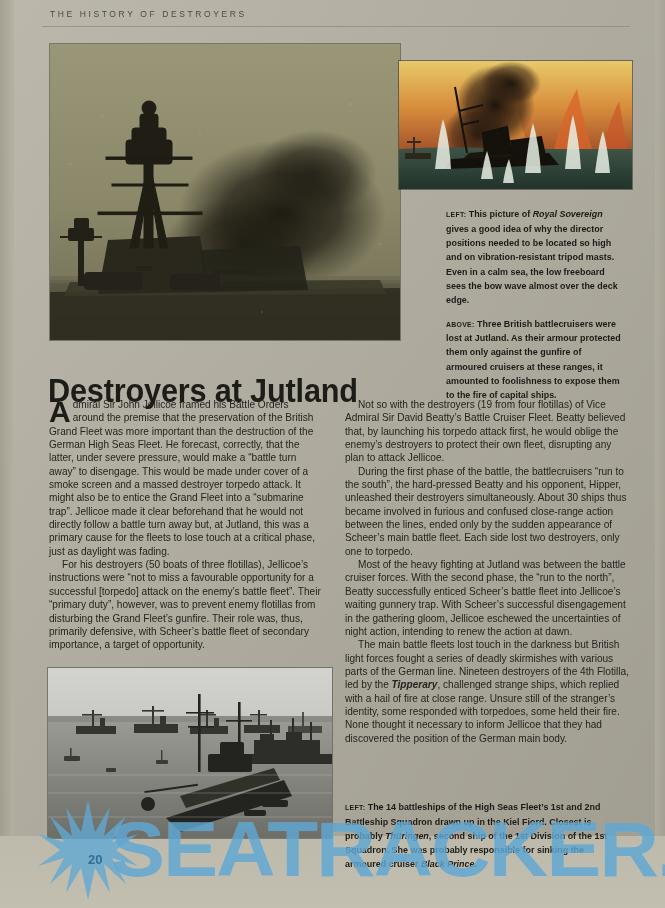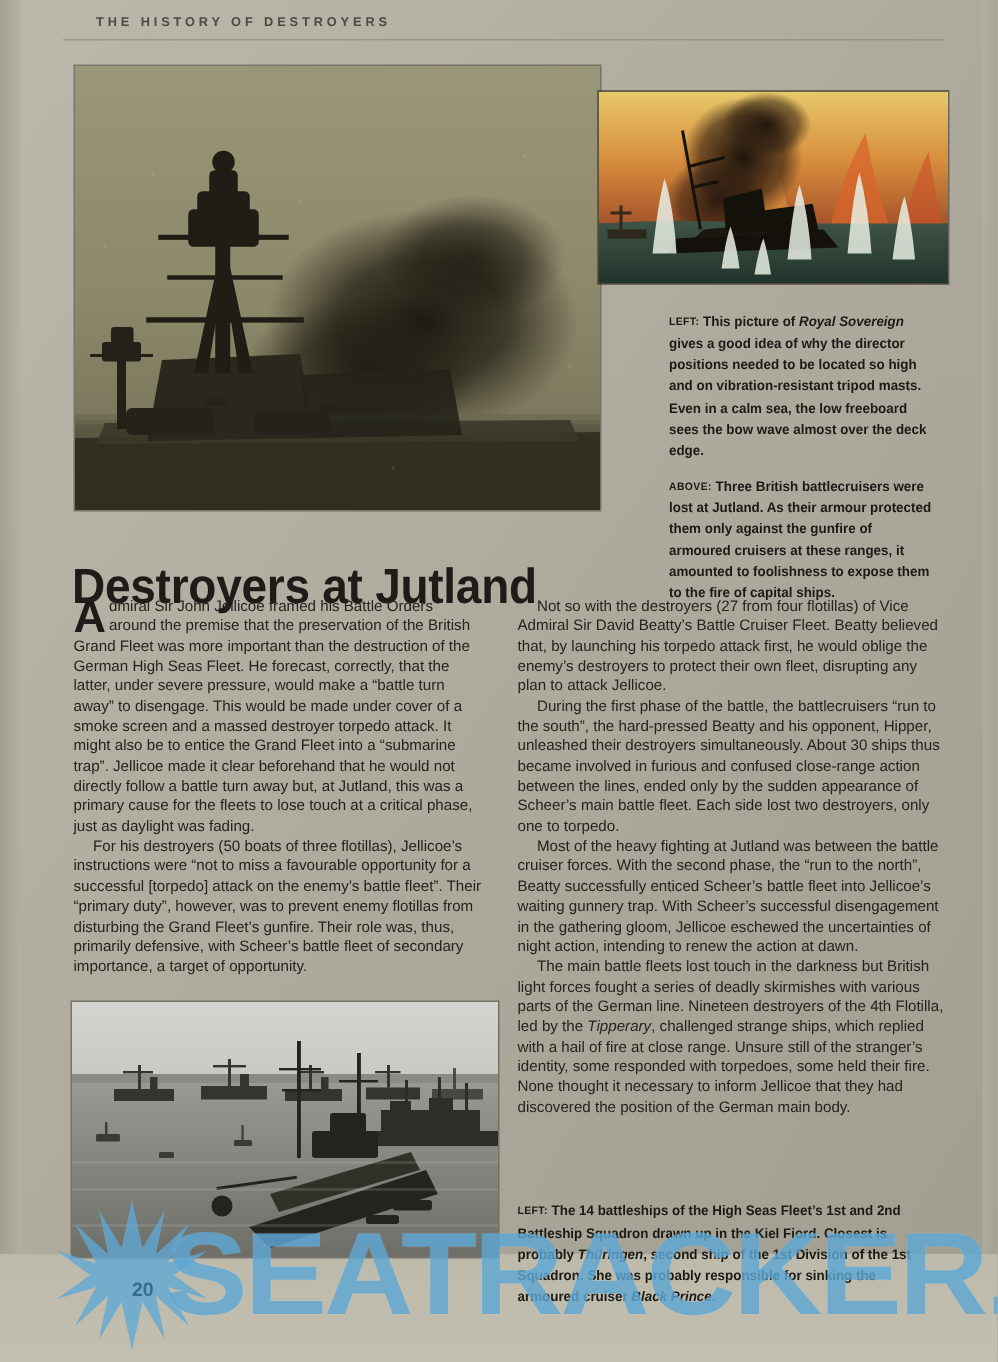--- a/index.html
+++ b/index.html
@@ -27,23 +27,23 @@
     background:linear-gradient(270deg,#a5a295,#b4b1a3);
     opacity:.7;
   }
   .bottom-band{
     position:absolute;left:0;bottom:0;width:665px;height:72px;
     background:linear-gradient(#bdbaac,#c2bfb1);
   }
 
   
   .runhead{
-    position:absolute;left:64px;top:9px;
+    position:absolute;left:50px;top:9px;
     font-size:8.5px;letter-spacing:2.6px;color:#4b4a44;
-    font-weight:700;
+    font-weight:400;
   }
   .runhead-rule{
     position:absolute;left:42px;top:26px;width:588px;height:1px;
     background:#8e8b80;opacity:.75;
   }
 
   
   .photo-main{
     position:absolute;left:50px;top:44px;width:350px;height:296px;
     background:
@@ -84,21 +84,21 @@
   .col{
     position:absolute;
     font-size:10.1px;line-height:13.35px;
     color:#24231f;
     text-align:left;
   }
   .col-left{left:49px;top:398px;width:272px;}
   .col-right{left:345px;top:398px;width:285px;}
   .col p{margin:0;}
   .col p.ind{text-indent:13px;}
-  .col i{font-style:italic;}
+  .col i{font-style:italic;font-weight:bold;}
 
   .dropcap{
     float:left;
     font-size:30px;line-height:25px;
     font-weight:bold;
     color:#1d1c18;
     margin:1px 2px 0 0;
     font-family:"Liberation Sans",sans-serif;
   }
 
@@ -378,21 +378,21 @@
 </div>
 
 <h1 class="headline">Destroyers at Jutland</h1>
 
 <div class="col col-left">
   <p><span class="dropcap">A</span><span>dmiral Sir John Jellicoe framed his Battle Orders around the premise that the preservation of the British Grand Fleet was more important than the destruction of the German High Seas Fleet. He forecast, correctly, that the latter, under severe pressure, would make a “battle turn away” to disengage. This would be made under cover of a smoke screen and a massed destroyer torpedo attack. It might also be to entice the Grand Fleet into a “submarine trap”. Jellicoe made it clear beforehand that he would not directly follow a battle turn away but, at Jutland, this was a primary cause for the fleets to lose touch at a critical phase, just as daylight was fading.</span></p>
   <p class="ind">For his destroyers (50 boats of three flotillas), Jellicoe’s instructions were “not to miss a favourable opportunity for a successful [torpedo] attack on the enemy’s battle fleet”. Their “primary duty”, however, was to prevent enemy flotillas from disturbing the Grand Fleet’s gunfire. Their role was, thus, primarily defensive, with Scheer’s battle fleet of secondary importance, a target of opportunity.</p>
 </div>
 
 <div class="col col-right">
-  <p class="ind">Not so with the destroyers (27 from four flotillas) of Vice Admiral Sir David Beatty’s Battle Cruiser Fleet. Beatty believed that, by launching his torpedo attack first, he would oblige the enemy’s destroyers to protect their own fleet, disrupting any plan to attack Jellicoe.</p>
+  <p class="ind">Not so with the destroyers (19 from four flotillas) of Vice Admiral Sir David Beatty’s Battle Cruiser Fleet. Beatty believed that, by launching his torpedo attack first, he would oblige the enemy’s destroyers to protect their own fleet, disrupting any plan to attack Jellicoe.</p>
   <p class="ind">During the first phase of the battle, the battlecruisers “run to the south”, the hard-pressed Beatty and his opponent, Hipper, unleashed their destroyers simultaneously. About 30 ships thus became involved in furious and confused close-range action between the lines, ended only by the sudden appearance of Scheer’s main battle fleet. Each side lost two destroyers, only one to torpedo.</p>
   <p class="ind">Most of the heavy fighting at Jutland was between the battle cruiser forces. With the second phase, the “run to the north”, Beatty successfully enticed Scheer’s battle fleet into Jellicoe’s waiting gunnery trap. With Scheer’s successful disengagement in the gathering gloom, Jellicoe eschewed the uncertainties of night action, intending to renew the action at dawn.</p>
   <p class="ind"><span>The main battle fleets lost touch in the darkness but British light forces fought a series of deadly skirmishes with various parts of the German line. Nineteen destroyers of the 4th Flotilla, led by the </span><i>Tipperary</i><span>, challenged strange ships, which replied with a hail of fire at close range. Unsure still of the stranger’s identity, some responded with torpedoes, some held their fire. None thought it necessary to inform Jellicoe that they had discovered the position of the German main body.</span></p>
 </div>
 
 <div class="caption cap-right">
   <p>
     <span class="lbl">LEFT:</span><span> This picture of </span><i>Royal Sovereign</i><span> gives a good idea of why the director positions needed to be located so high and on vibration-resistant tripod masts. Even in a calm sea, the low freeboard sees the bow wave almost over the deck edge.</span>
   </p>
   <p>

